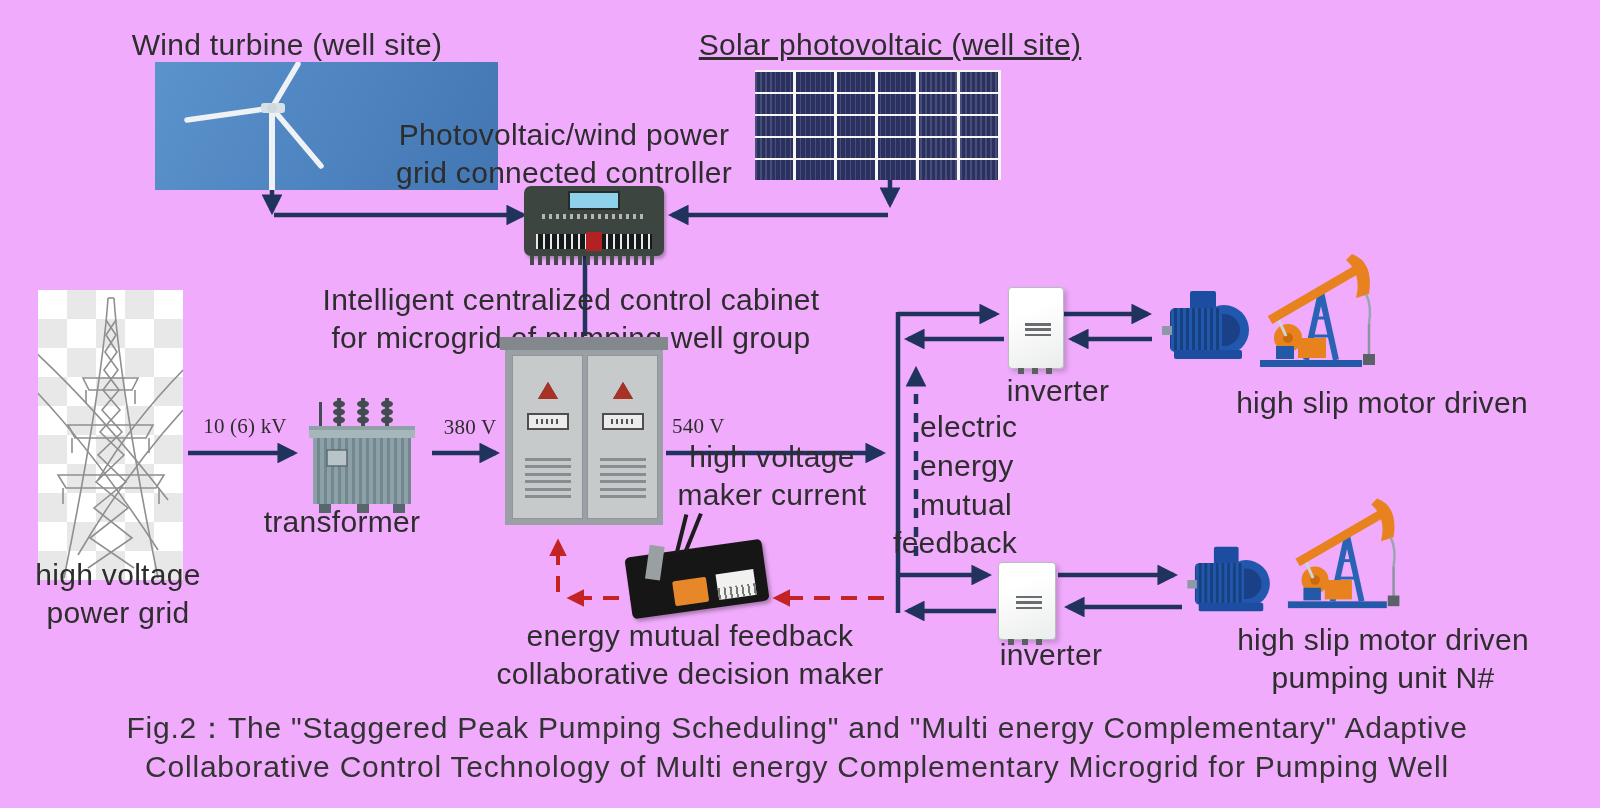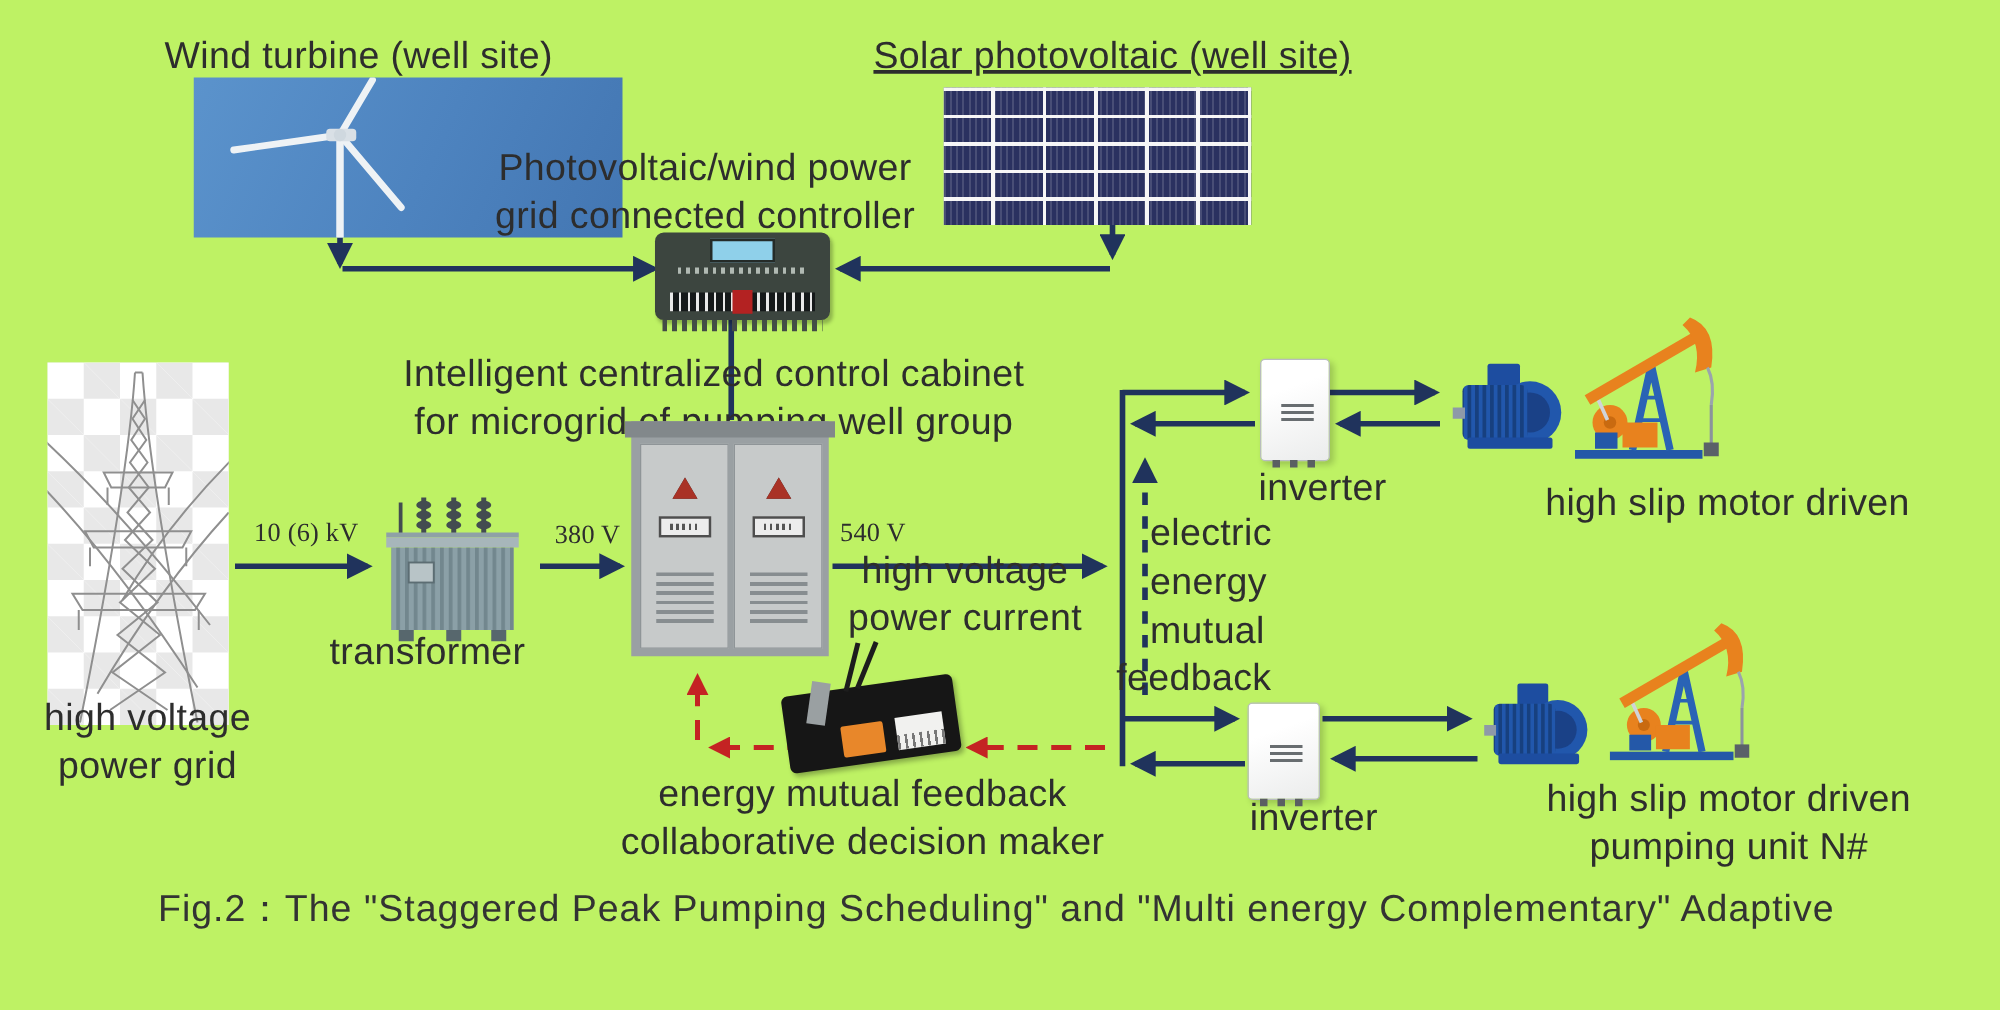--- a/index.html
+++ b/index.html
@@ -1,16 +1,16 @@
 <!DOCTYPE html>
 <html><head>
 <meta charset="utf-8">
 <style>
   html,body{margin:0;padding:0;background:#ffffff;}
-  .canvas{position:relative;width:1600px;height:808px;background:#bef264;overflow:hidden;
+  .canvas{position:relative;width:1600px;height:808px;background:#f0abfc;overflow:hidden;
           font-family:"Liberation Sans",sans-serif;color:#2d2d2d;}
   .lbl{position:absolute;font-size:30px;line-height:1.28;white-space:nowrap;text-align:center;
        transform:translateX(-50%);letter-spacing:.3px;}
   .lbl.la{transform:none;text-align:left;}
   .volt{font-family:"Liberation Serif",serif;font-size:21px;letter-spacing:.2px;}
   svg.wires{position:absolute;left:0;top:0;}
 
   
   .wind-photo{position:absolute;left:155px;top:62px;width:343px;height:128px;
       background:linear-gradient(115deg,#5b93cc 0%,#4d83bf 55%,#4376b2 100%);}
@@ -231,21 +231,21 @@
     </div>
     <div class="panel p2">
       <div class="tri"></div>
       <div class="plate"></div>
       <div class="vent"></div>
     </div>
   </div>
 
   <div class="lbl" style="left:772px;top:438px;">
     <div>high voltage</div>
-    <div>power current</div>
+    <div>maker current</div>
   </div>
 
   <div class="lbl la" style="left:920px;top:408px;">electric</div>
   <div class="lbl la" style="left:920px;top:447px;">energy</div>
   <div class="lbl la" style="left:920px;top:486px;">mutual</div>
   <div class="lbl la" style="left:893px;top:524px;">feedback</div>
 
   <div class="inv inv1">
       <div class="tag"></div>
     </div>
@@ -325,15 +325,16 @@
     <div class="orange"></div>
     <div class="white"></div>
   </div>
   <div class="lbl" style="left:690px;top:617px;">
     <div>energy mutual feedback</div>
     <div>collaborative decision maker</div>
   </div>
 
   <div class="caption">
     <div>Fig.2：The "Staggered Peak Pumping Scheduling" and "Multi energy Complementary" Adaptive</div>
+    <div>Collaborative Control Technology of Multi energy Complementary Microgrid for Pumping Well</div>
   </div>
 
 </div>
 
 </body></html>

